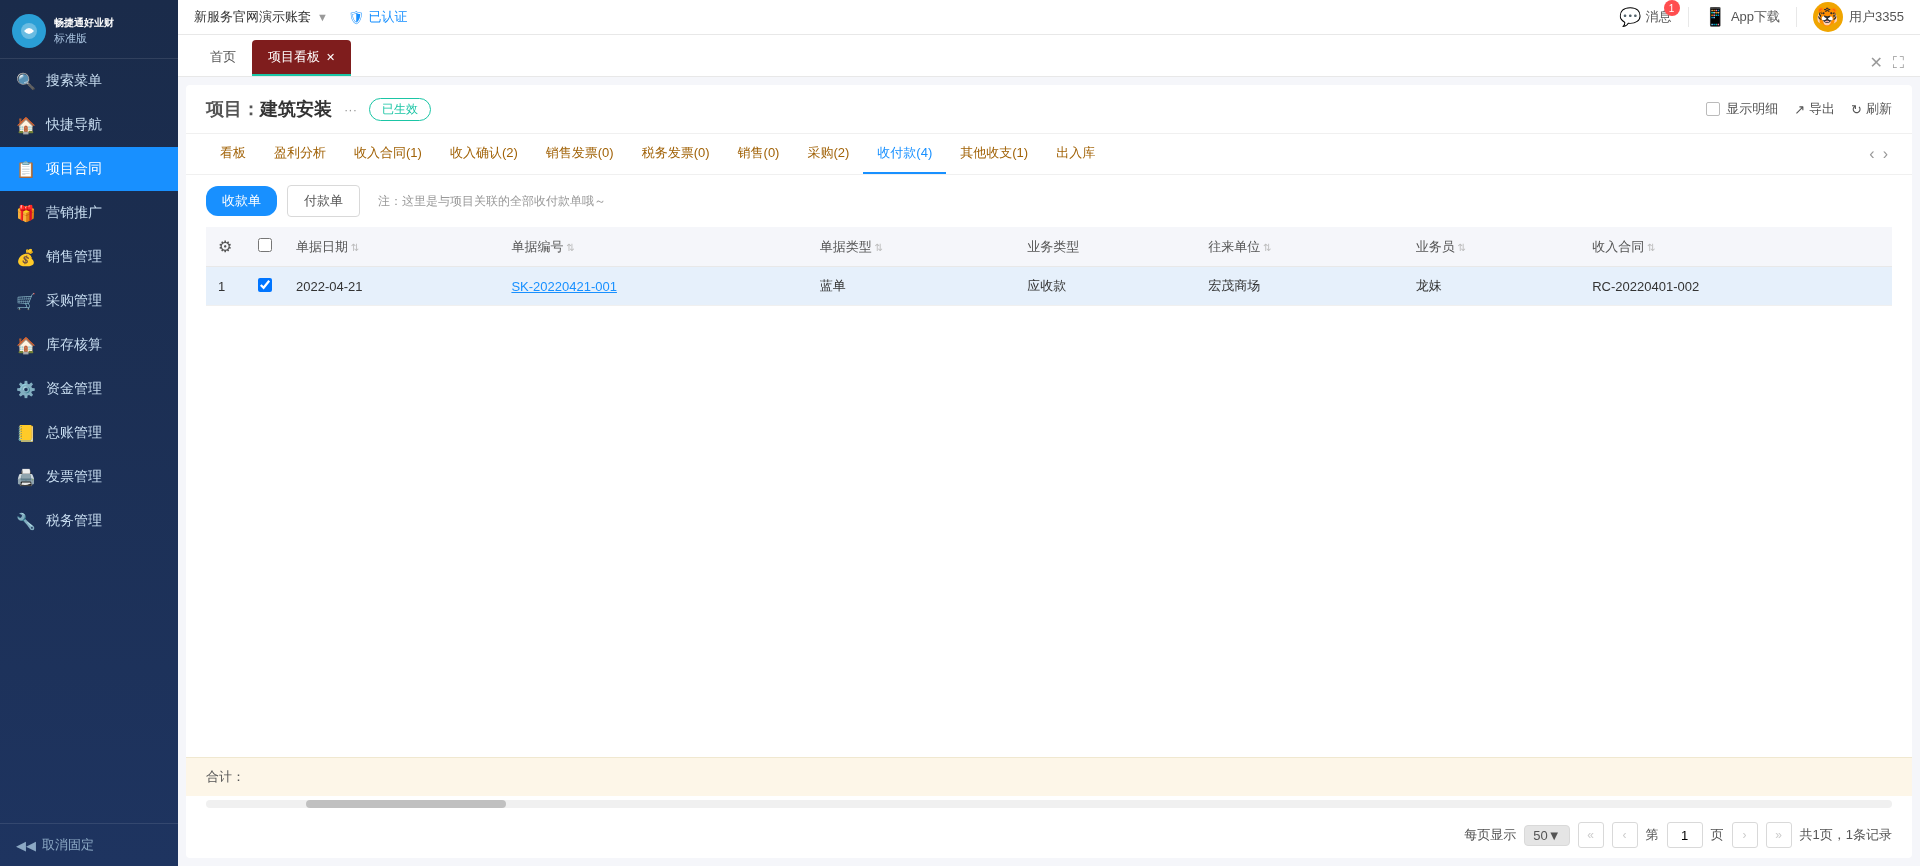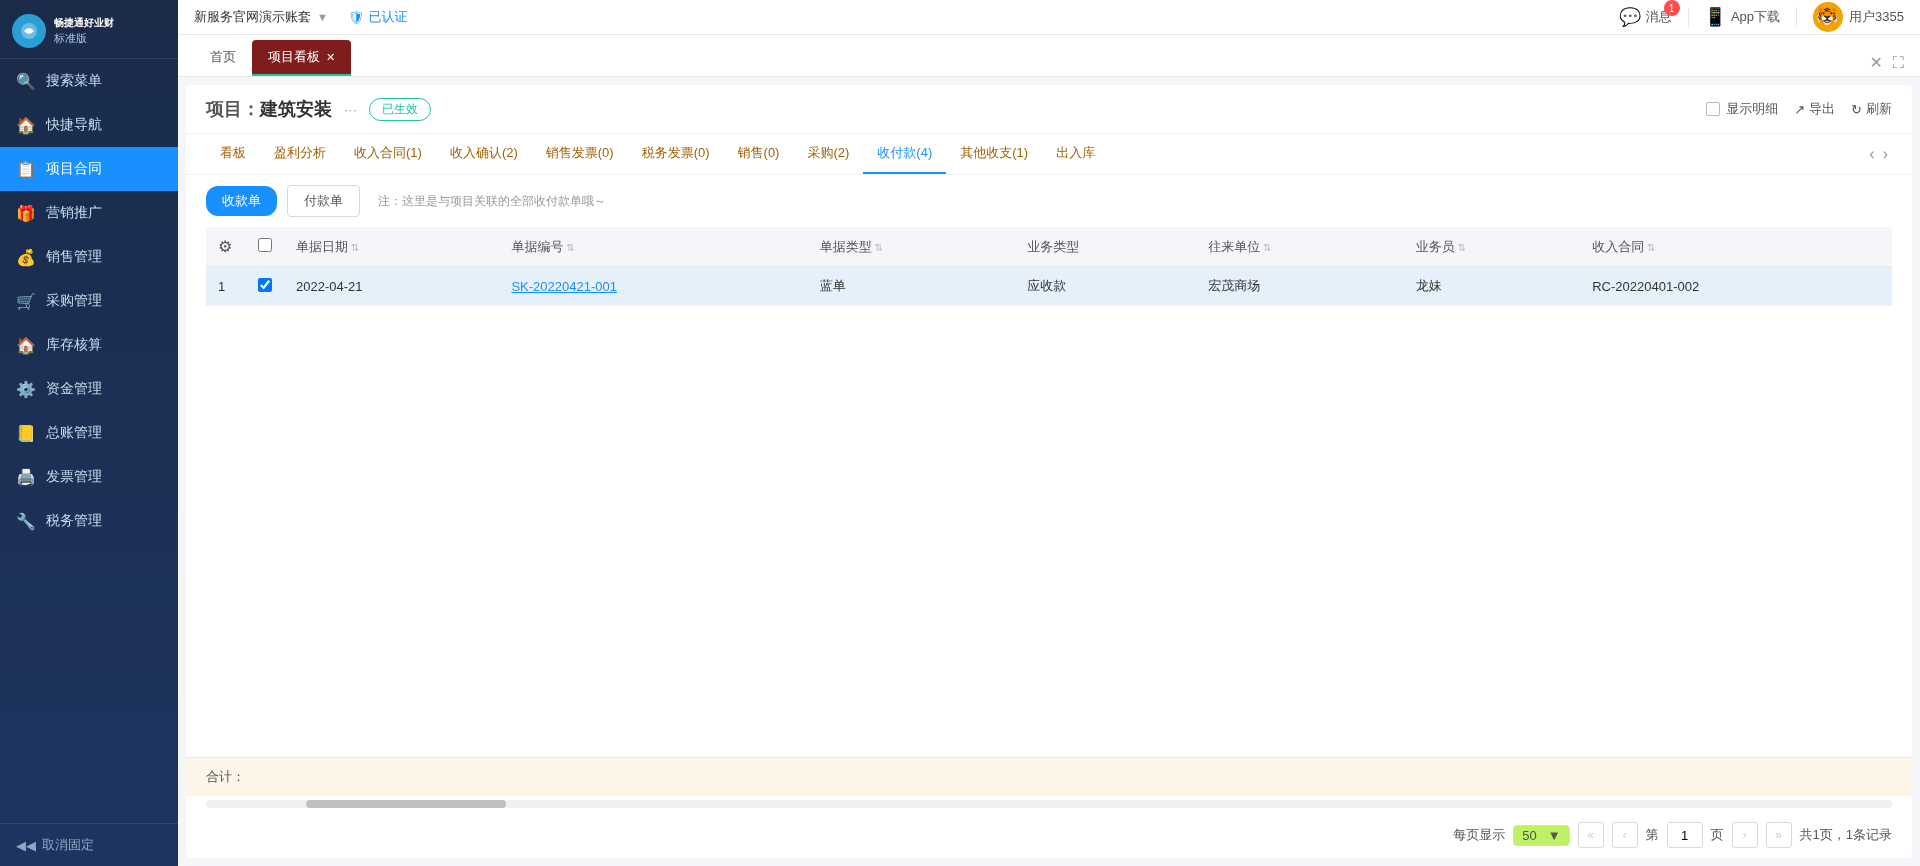--- a/index.html
+++ b/index.html
@@ -339,26 +339,26 @@
       justify-content: flex-end;
       padding: 10px 20px;
       gap: 8px;
       font-size: 13px;
       color: #555;
       flex-shrink: 0;
     }
     .page-size-select {
       display: flex;
       align-items: flex-end;
-      gap: 11px;
+      gap: 0;
       border: 1px solid #d9d9d9;
       border-radius: 4px;
       padding: 2px 8px;
       cursor: pointer;
-      background: #bef264;
+      background: #e5e5e5;
     }
     .page-btn {
       width: 26px;
       height: 26px;
       display: flex;
       align-items: center;
       justify-content: center;
       cursor: pointer;
       border: 1px solid #d9d9d9;
       border-radius: 3px;

